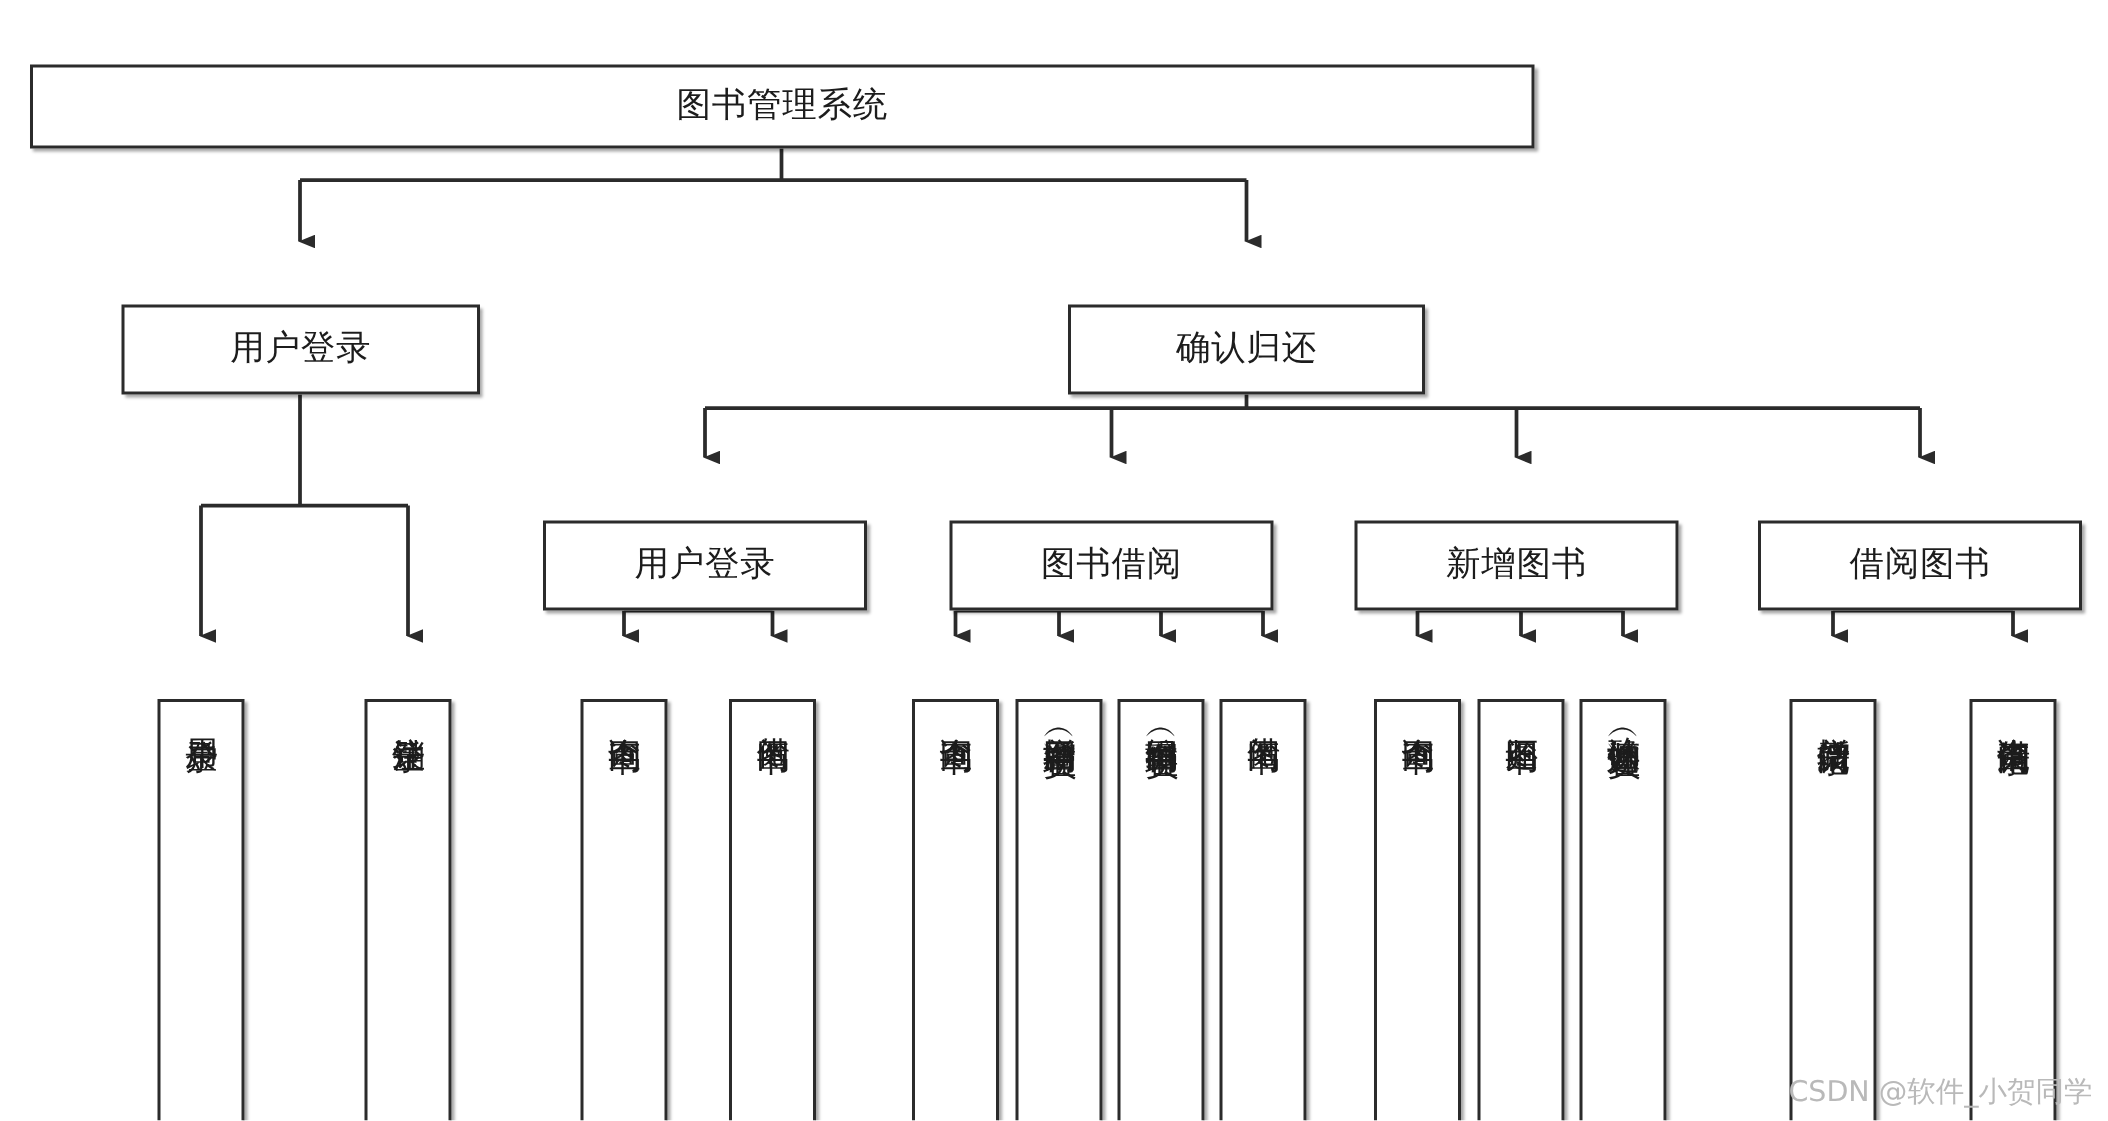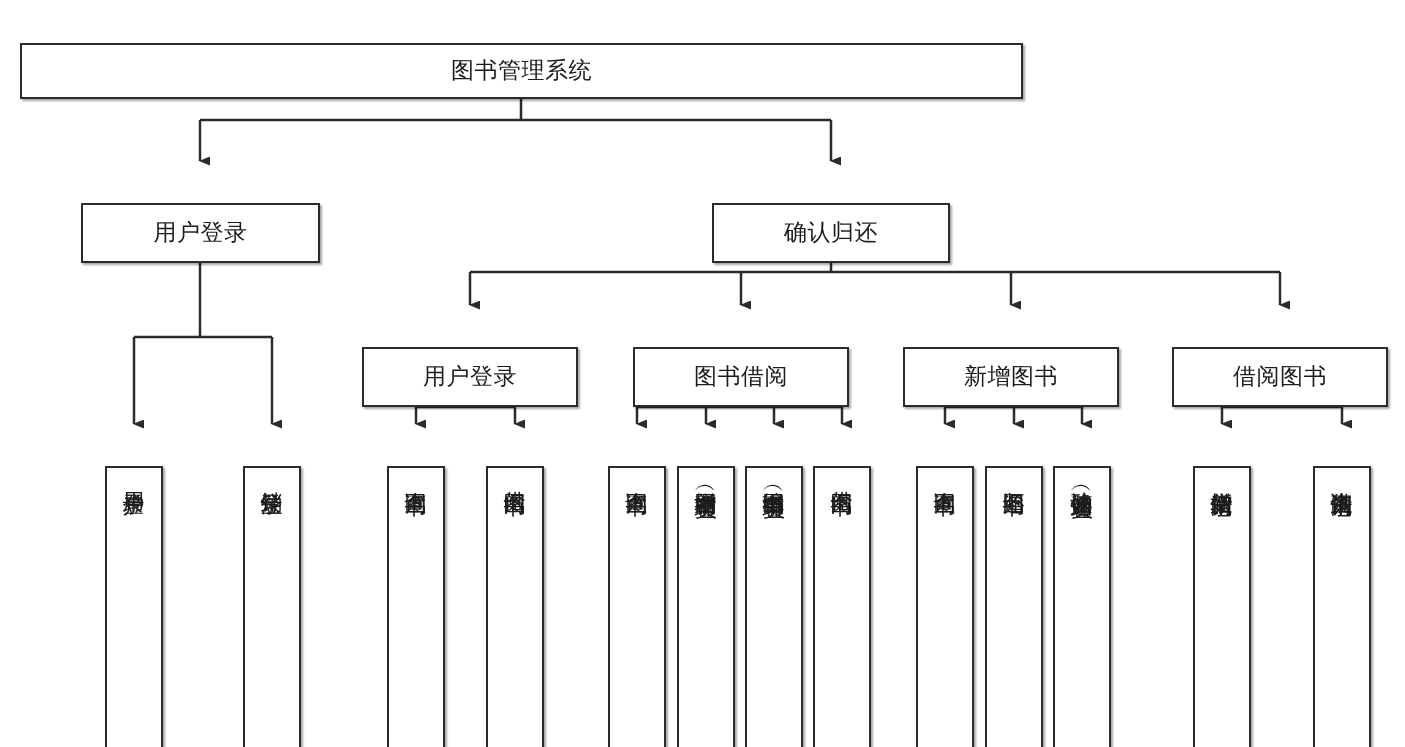--- a/index.html
+++ b/index.html
@@ -172,13 +172,14 @@
         <span class="node-label">确认归还（管理员）</span>
       </div>
       <div class="node vertical" style="left: 1193px; top: 435px; width: 58px; height: 300px;">
         <span class="node-label">新增借阅记录</span>
       </div>
       <div class="node vertical" style="left: 1313px; top: 435px; width: 58px; height: 300px;">
         <span class="node-label">查询借阅记录</span>
       </div>
     </div>
 
+  <div class="watermark">CSDN @软件_小贺同学</div>
 </div>
 
 </body></html>

